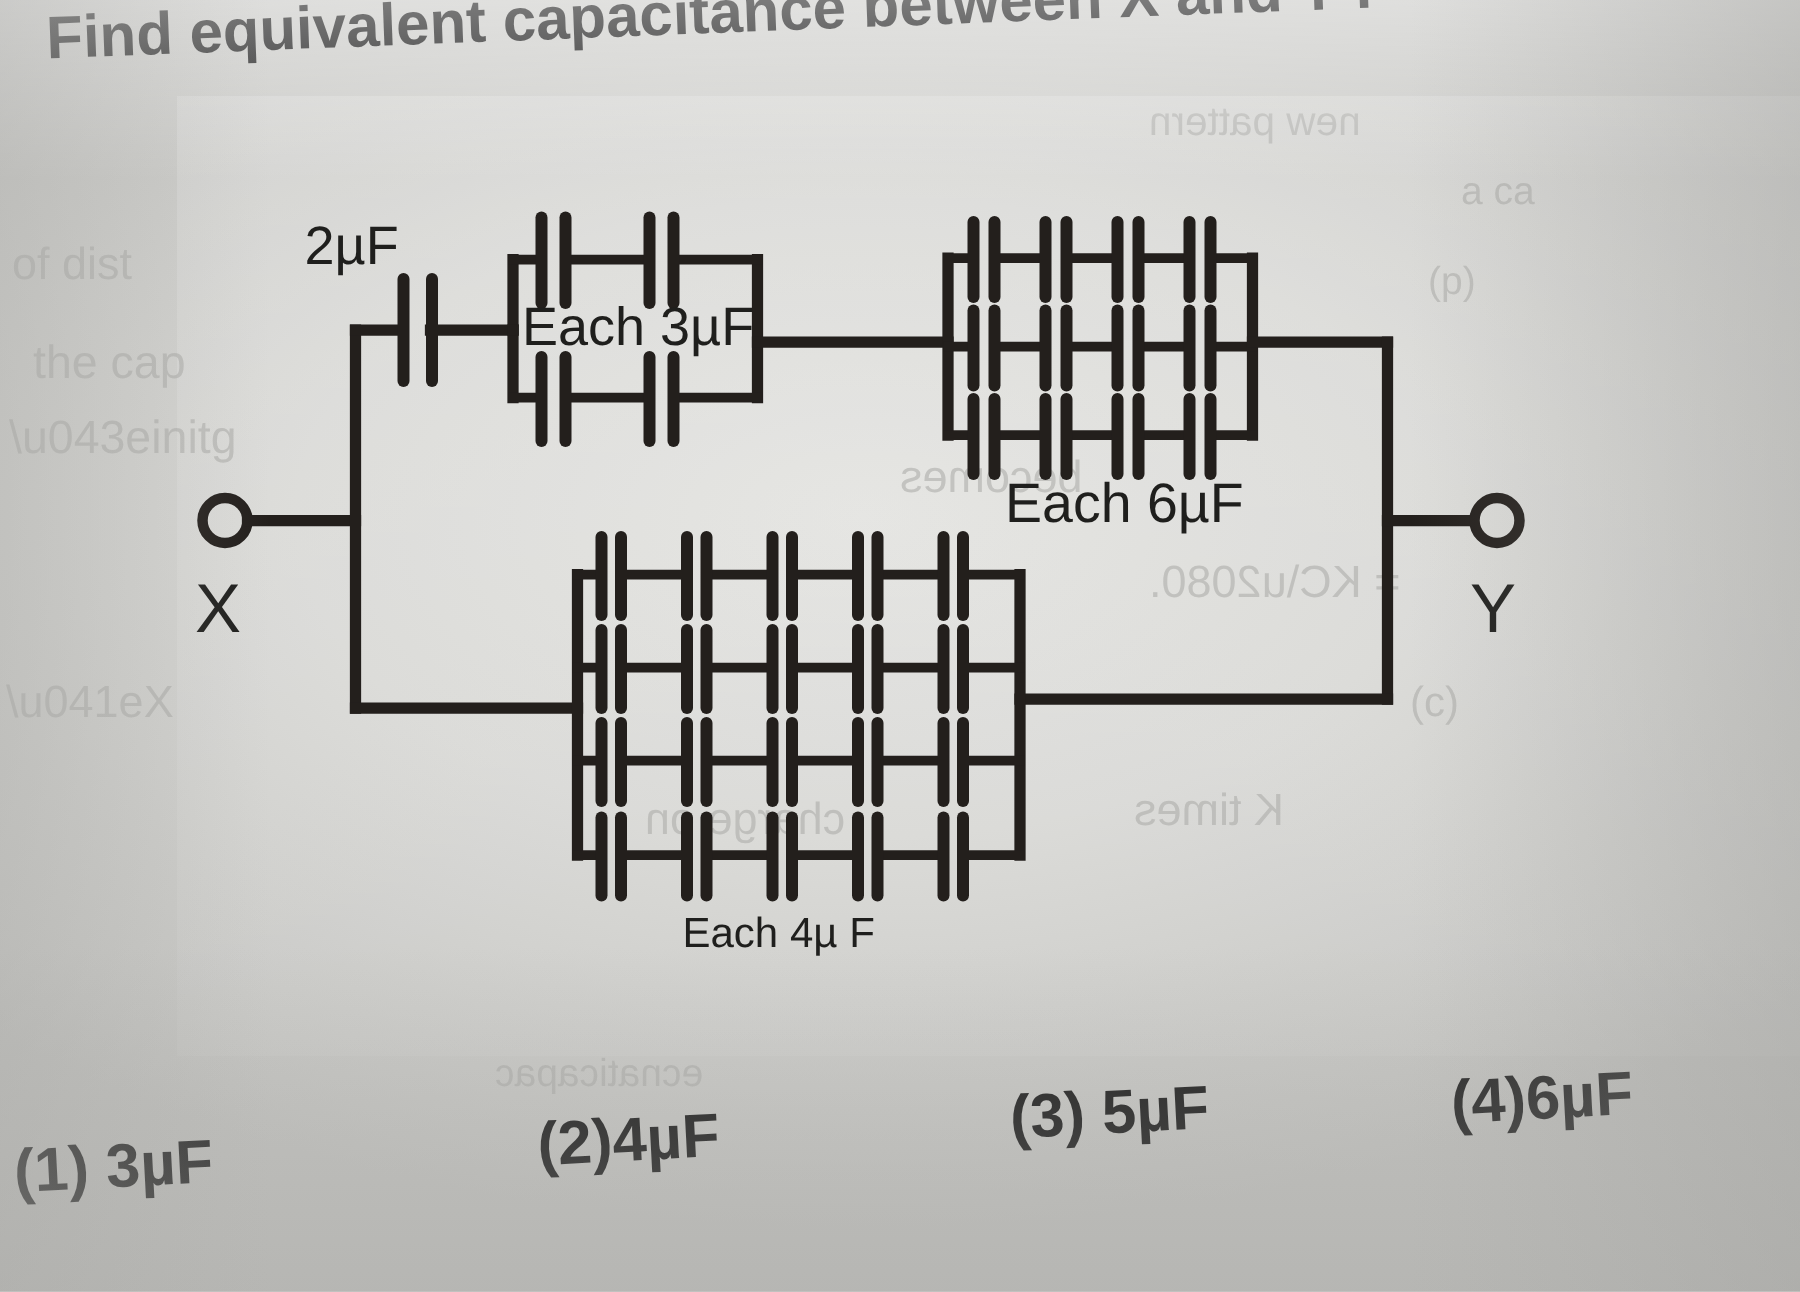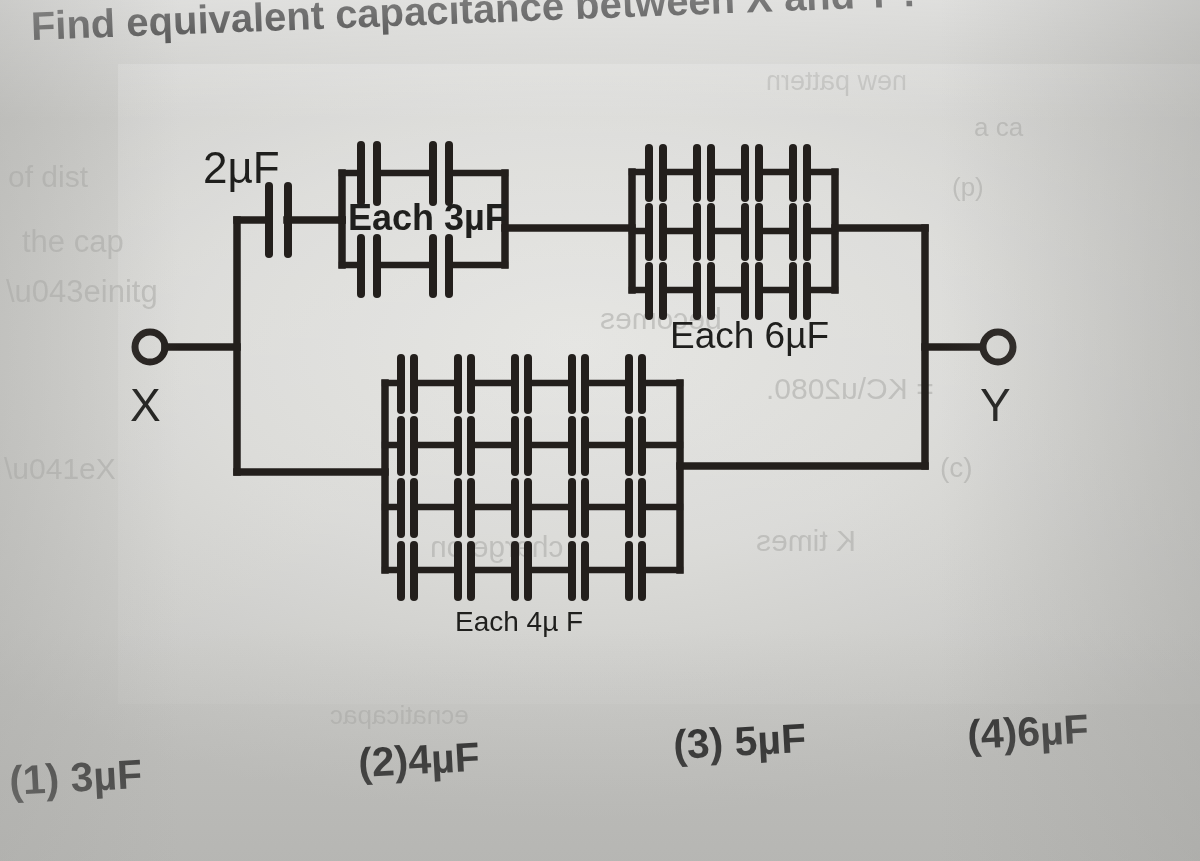--- a/index.html
+++ b/index.html
@@ -303,23 +303,23 @@
       <line class="plate" x1="471" y1="545" x2="471" y2="597"></line>
       <line class="plate" x1="515" y1="545" x2="515" y2="597"></line>
       <line class="plate" x1="528" y1="545" x2="528" y2="597"></line>
       <line class="plate" x1="572" y1="545" x2="572" y2="597"></line>
       <line class="plate" x1="585" y1="545" x2="585" y2="597"></line>
       <line class="plate" x1="629" y1="545" x2="629" y2="597"></line>
       <line class="plate" x1="642" y1="545" x2="642" y2="597"></line>
     </g>
   </svg>
 
-  <div class="circ-label" style="left:203px; top:143px; font-size:44px;">2µF</div>
-
-  <div class="circ-label" style="left:348px; top:197px; font-size:36px;font-weight:bold;">Each 3µF</div>
+  <div class="circ-label" style="left:203px; top:143px; font-size:36px;">2µF</div>
+
+  <div class="circ-label" style="left:348px; top:197px; font-size:36px;">Each 3µF</div>
 
   <div class="circ-label" style="left:670px; top:315px; font-size:37px;">Each 6µF</div>
 
   <div class="circ-label" style="left:455px; top:606px; font-size:28px;">Each 4µ F</div>
 
   <div class="circ-label" style="left:130px; top:378px; font-size:46px;">X</div>
 
   <div class="circ-label" style="left:980px; top:378px; font-size:46px;">Y</div>
 
   <div class="opt" style="left:8px; top:758px; font-size:41px; transform: rotate(-3deg); transform-origin: left top;">(1)  3µF</div>

